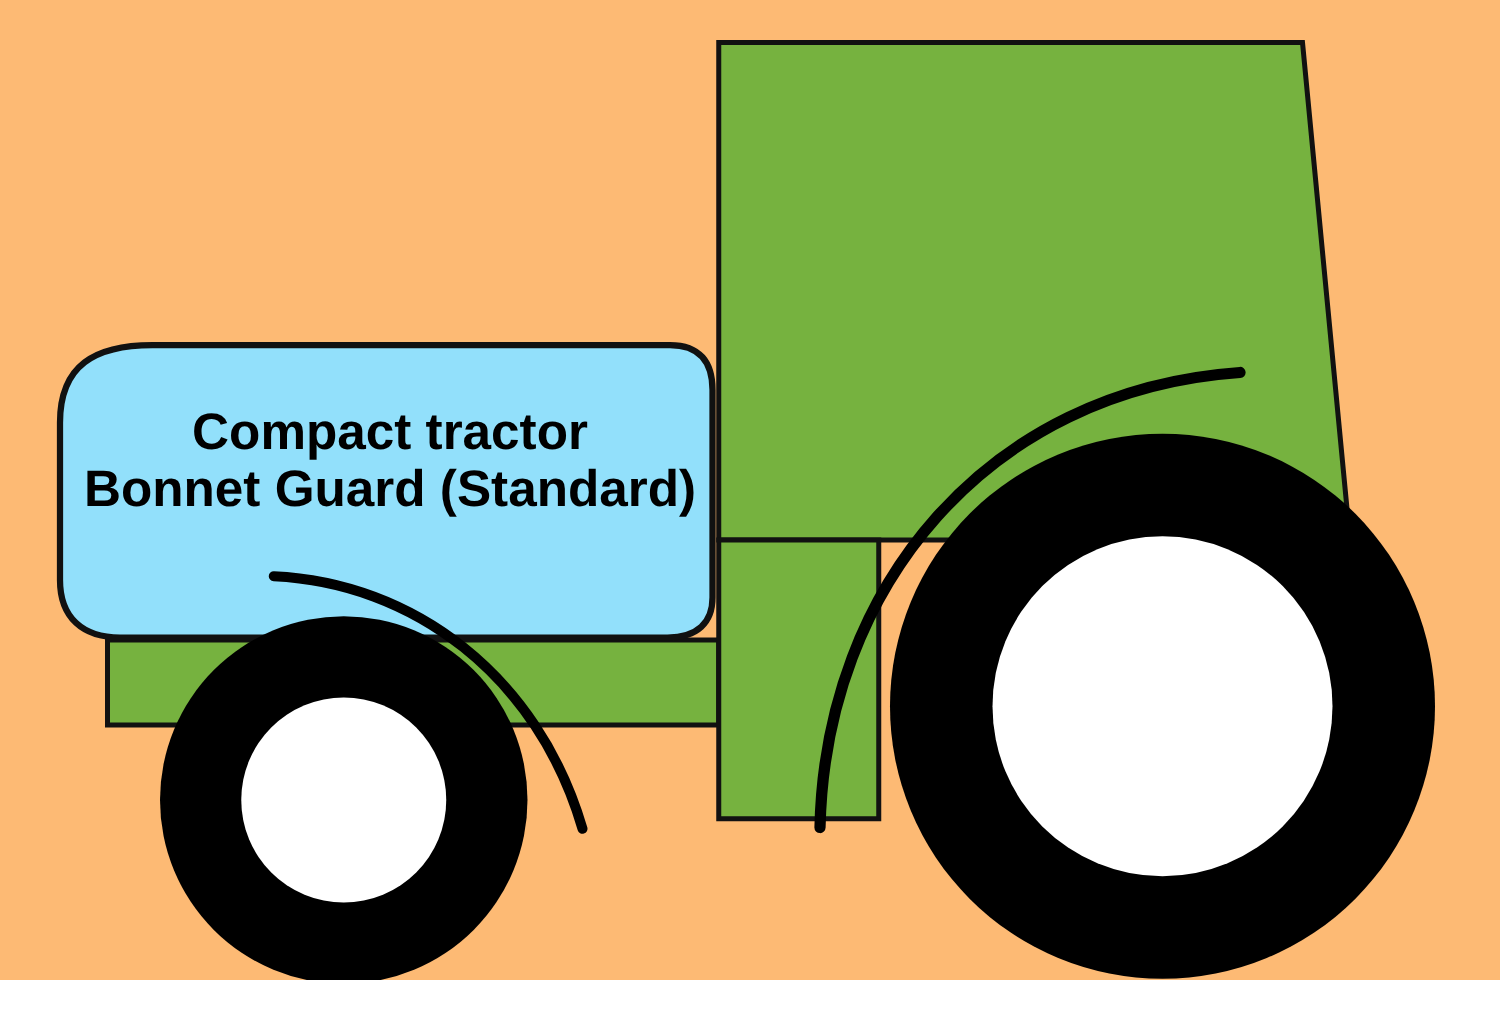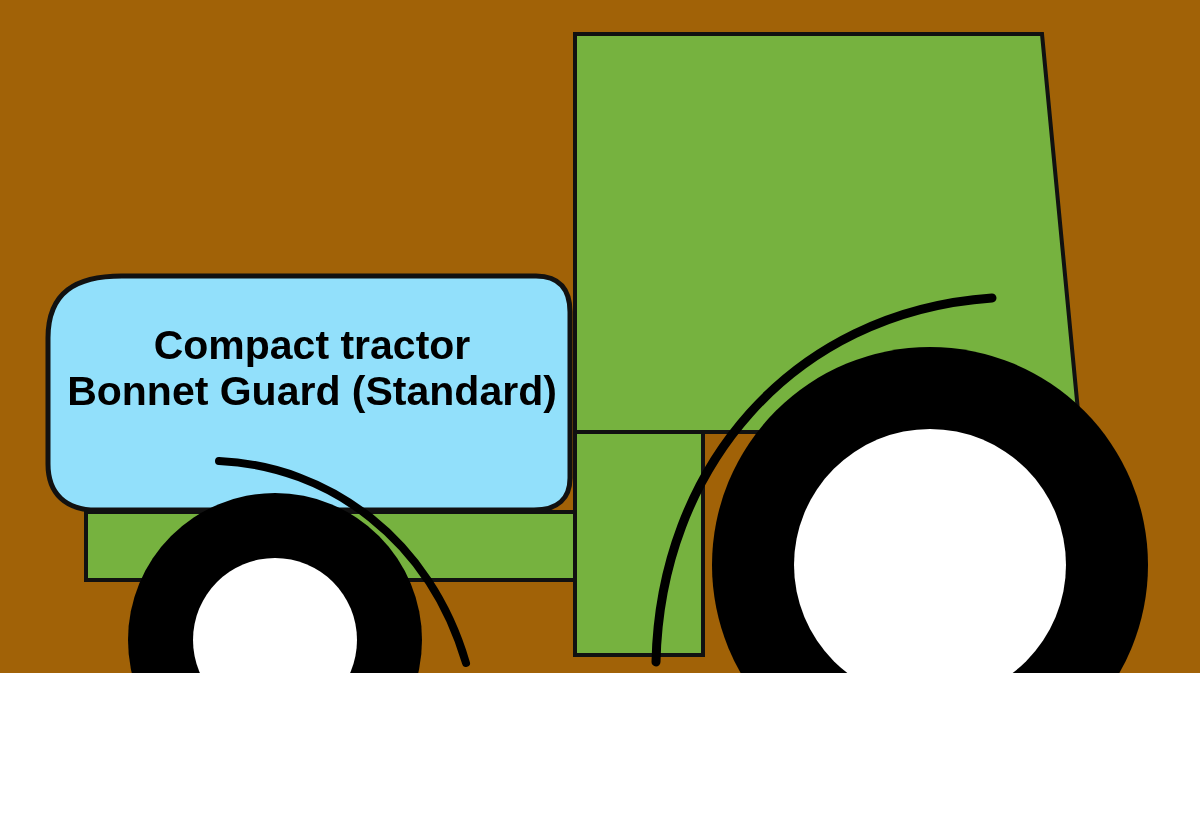--- a/index.html
+++ b/index.html
@@ -7,22 +7,22 @@
     margin: 0;
     padding: 0;
     background: #ffffff;
   }
   body {
     font-family: "Liberation Sans", sans-serif;
   }
   #stage {
     position: relative;
     width: 1200px;
-    height: 673px;
-    background: #a16207;
+    height: 784px;
+    background: #fdba74;
     overflow: hidden;
   }
   #tractor-svg {
     display: block;
     width: 1200px;
     height: 828px;
   }
   .label-text {
     font-family: "Liberation Sans", sans-serif;
     font-weight: bold;

